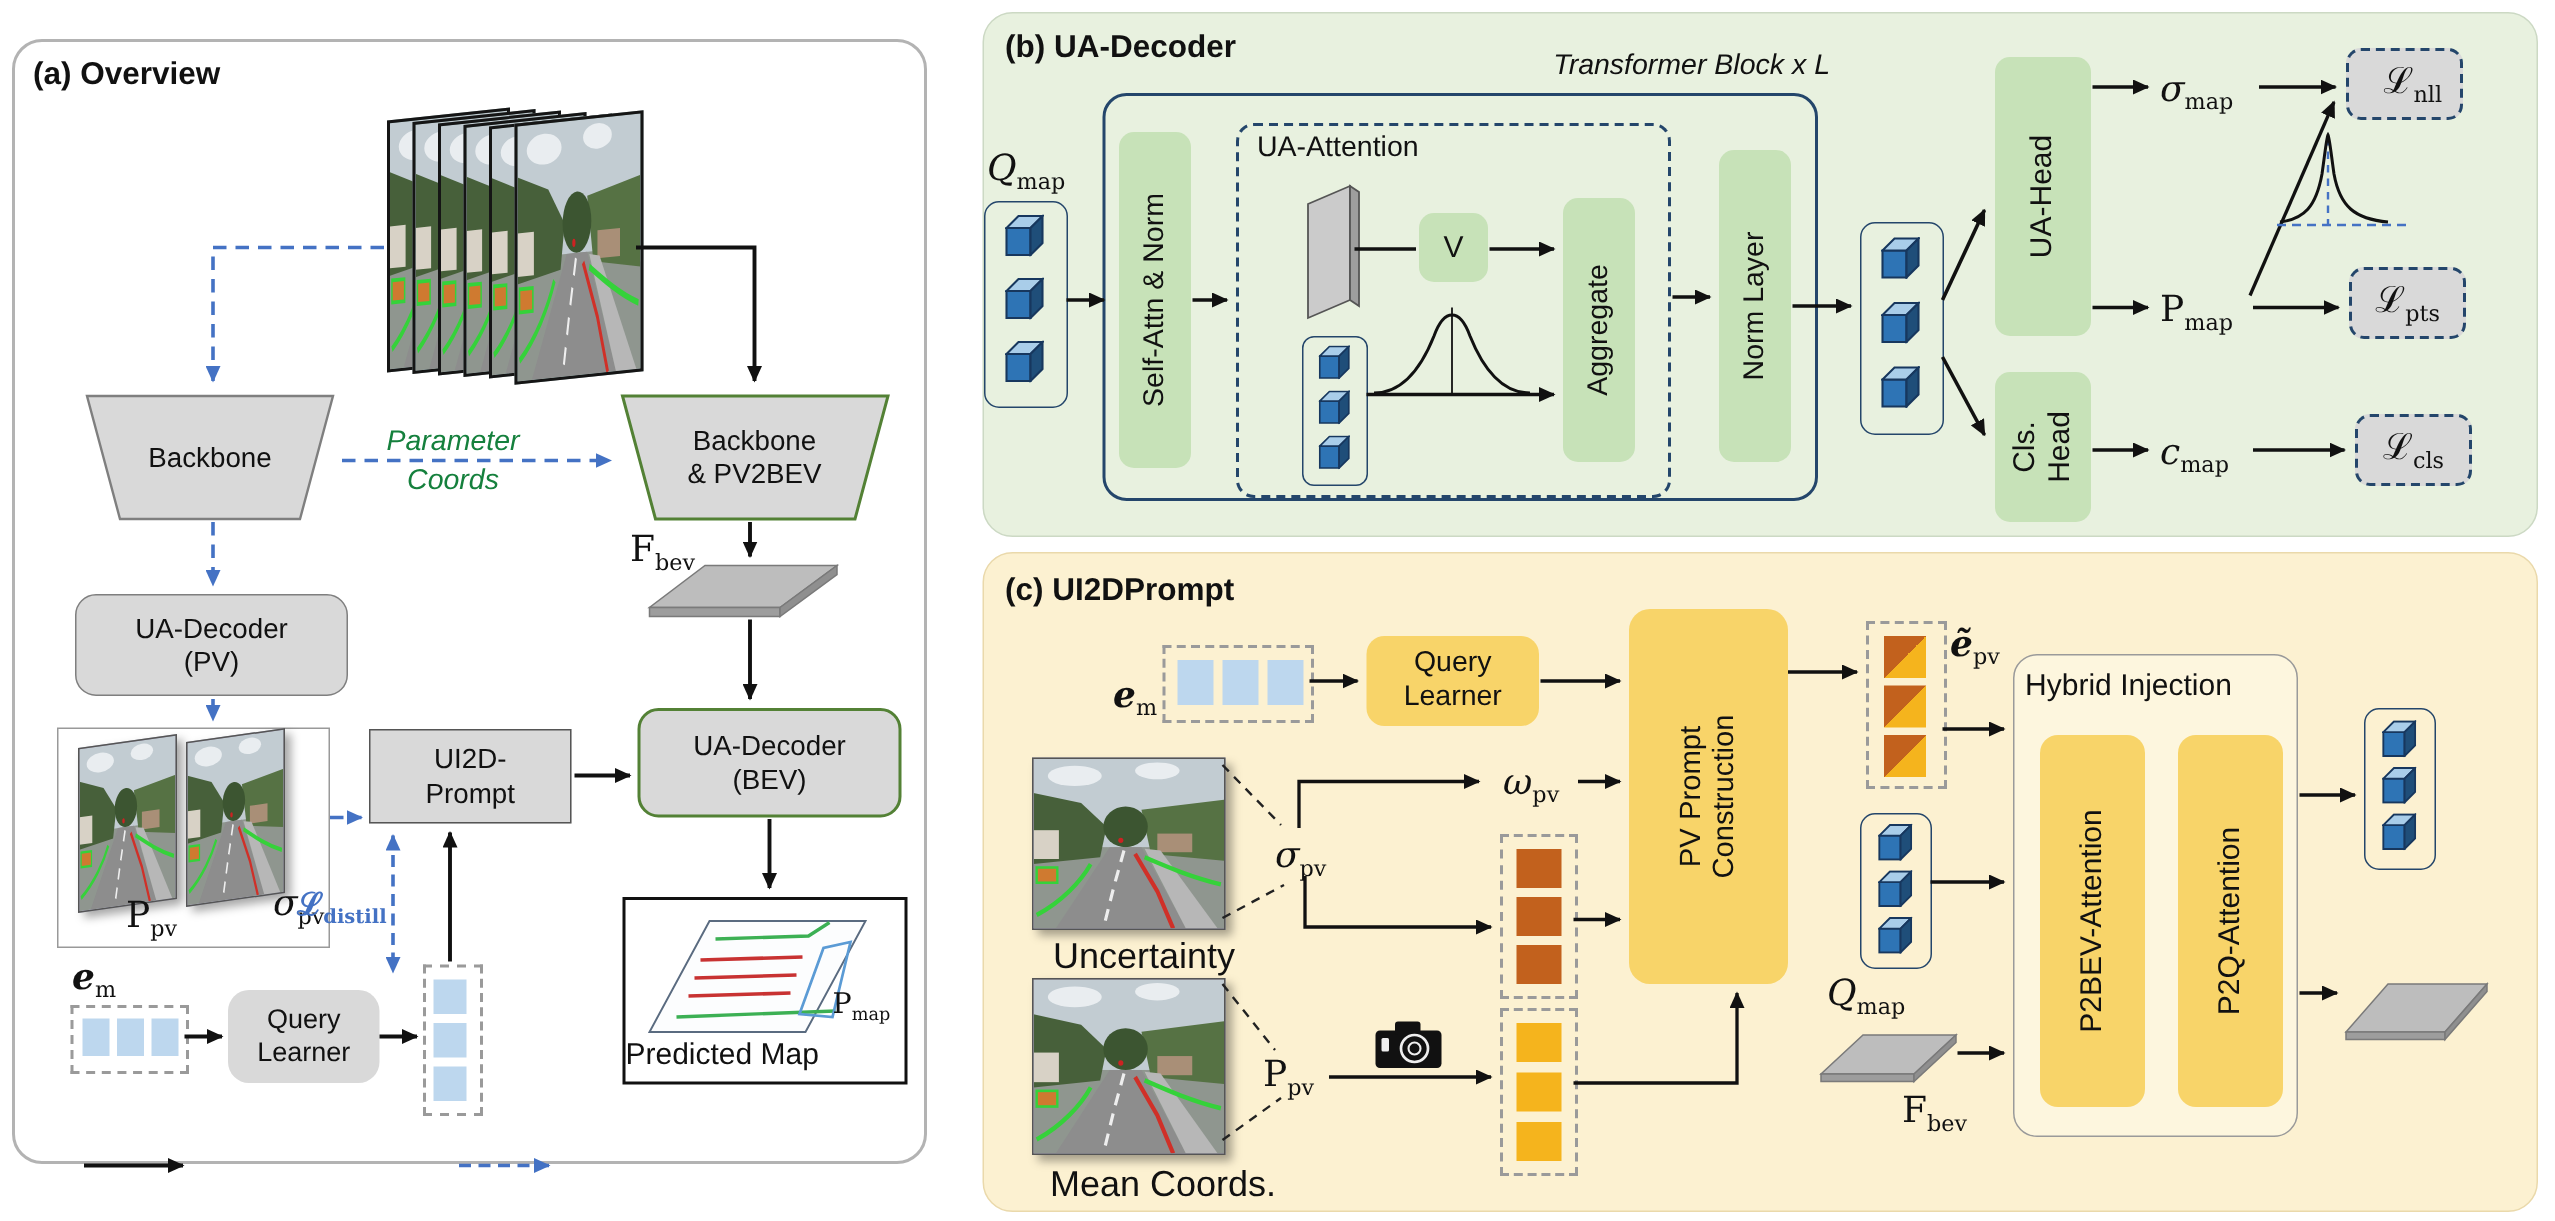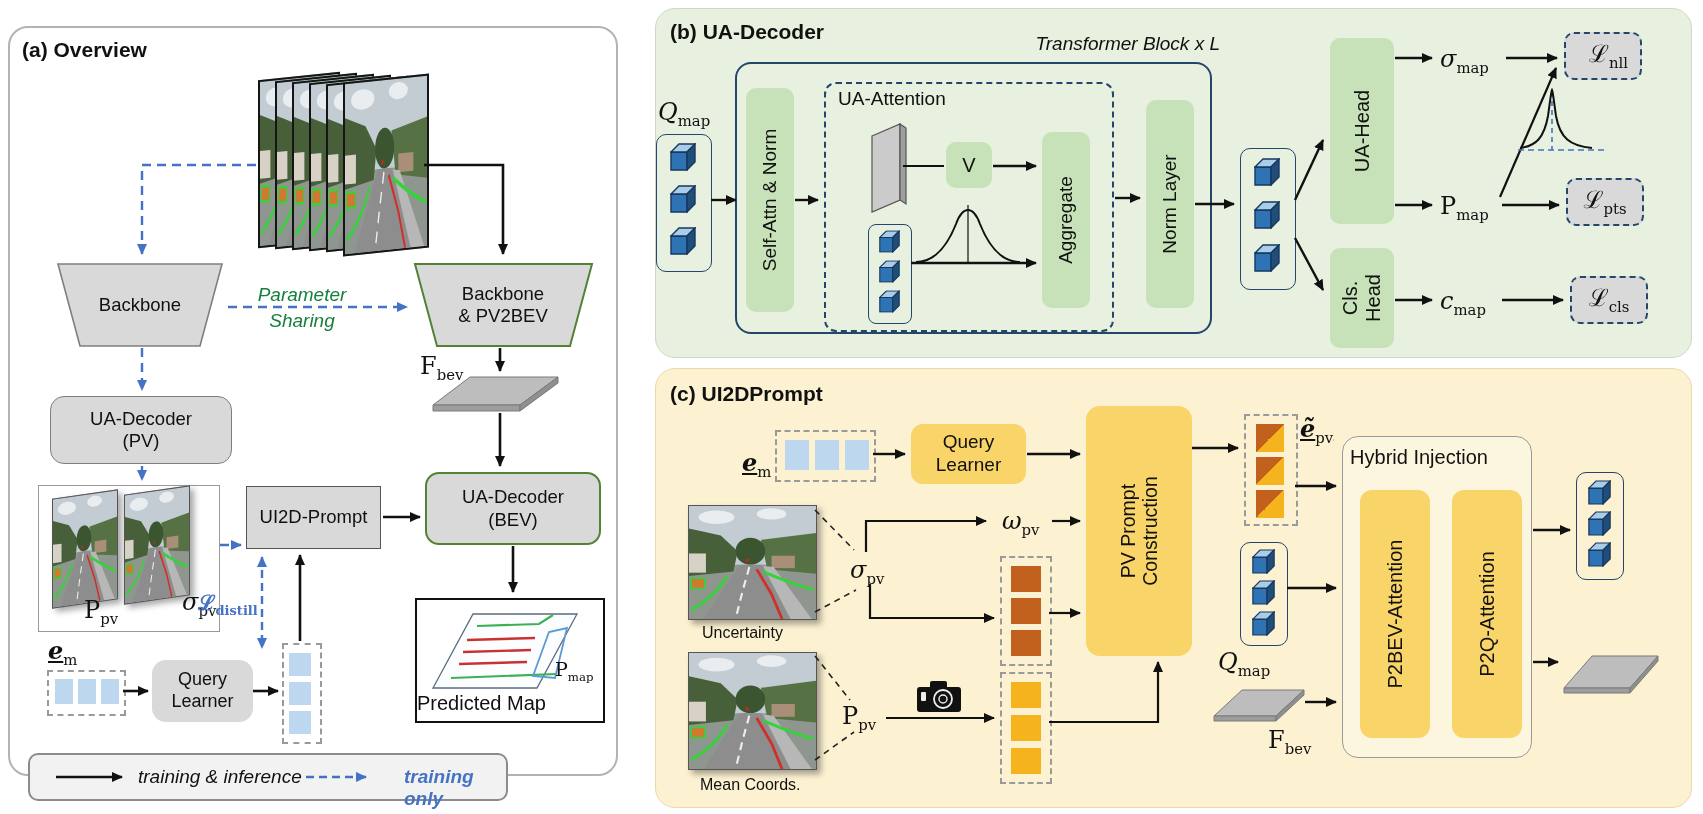--- a/index.html
+++ b/index.html
@@ -19,35 +19,35 @@
   .yellowbox{background:#f8d469;border-radius:12px;}.r14{border-radius:14px;}
   .navy-outline{border:1.6px solid #24466b;border-radius:10px;background:transparent;}
   .dashedgray{border:2px dashed #9a9a9a;background:transparent;}
   .lossbox{background:#d9d9d9;border:2px dashed #24466b;border-radius:10px;}
   
   .vlabel{position:absolute;transform:translate(-50%,-50%) rotate(-90deg);white-space:nowrap;text-align:center;font-size:19px;line-height:1.15;}
   
   .math{position:absolute;font-family:"DejaVu Serif",serif;font-size:24px;white-space:nowrap;}
   .math sub{font-size:0.62em;font-style:normal;}
   .m-it{font-style:italic;}
-  .m-bi{font-style:italic;font-weight:bold;text-decoration:underline;}
+  .m-bi{font-style:italic;font-weight:bold;}
   .m-blue{color:#4472c4;font-weight:bold;}
   
   .sq{position:absolute;}
   .sq-blue{background:#bdd7ee;}
   .sq-orange{background:#c2611d;}
   .sq-gold{background:#f5b41d;}
   .sq-split{background:linear-gradient(to bottom right,#c2611d 50%,#f5b41d 50%);}
   
   .cube{position:absolute;width:26px;height:28px;}
   
   .street-img{position:absolute;border:1.5px solid #555;box-shadow:4px 4px 6px rgba(0,0,0,.35);overflow:hidden;background:#aab;}
   .street-img svg{display:block;width:100%;height:100%;}
   .frame{position:absolute;border:2px solid #151515;overflow:hidden;background:#9aa;}
-  .caption{position:absolute;font-size:16px;white-space:nowrap;}
+  .caption{position:absolute;font-size:24px;white-space:nowrap;}
   .italic{font-style:italic;}
   #legend{position:absolute;left:28px;top:753px;width:480px;height:48px;background:#f2f2f2;border:2px solid #8c8c8c;border-radius:10px;box-sizing:border-box;}
   .legend-text{position:absolute;font-size:19px;font-style:italic;}
   .legend-blue{color:#4472c4;font-weight:bold;}
   .param-label{position:absolute;color:#15803d;font-style:italic;font-size:19px;text-align:center;line-height:1.35;}
 </style>
 </head>
 <body>
 
 <svg width="0" height="0" style="position:absolute">
@@ -137,21 +137,21 @@
           <use href="#street"></use>
         </svg></div>
   </div>
 
   <div class="bx" style="left:70px;top:290px;width:140px;height:30px;background:transparent;">Backbone</div>
   <div class="bx" style="left:423px;top:282px;width:160px;height:46px;background:transparent;flex-direction:column;">
     <span>Backbone</span>
     <span>&amp; PV2BEV</span>
   </div>
   <div class="param-label" style="left:250px;top:282px;width:104px;">
-    <span>Parameter</span><br><span>Sharing</span>
+    <span>Parameter</span><br><span>Coords</span>
   </div>
 
   <div class="bx gray r14" style="left:50px;top:396px;width:182px;height:68px;border:1.6px solid #7f7f7f;flex-direction:column;">
     <span>UA-Decoder</span>
     <span>(PV)</span>
   </div>
 
   <div class="abs" style="left:38px;top:485px;width:180px;height:145px;background:#fff;border:1.5px solid #999;"></div>
   <div class="street-img" style="left:52px;top:494px;width:64px;height:108px;transform:skewY(-8deg);">
       <svg viewBox="0 0 120 100" preserveAspectRatio="none">
@@ -159,21 +159,21 @@
       </svg>
     </div>
   <div class="street-img" style="left:124px;top:490px;width:64px;height:108px;transform:skewY(-8deg);">
       <svg viewBox="0 0 120 100" preserveAspectRatio="none">
         <use href="#street"></use>
       </svg>
     </div>
   <span class="math" style="left:84px;top:596px;"><span>P</span><sub>pv</sub></span>
   <span class="math m-it" style="left:182px;top:588px;"><span>σ</span><sub>pv</sub></span>
 
-  <div class="bx gray" style="left:246px;top:486px;width:135px;height:63px;border:1.6px solid #555;flex-direction:row;">
+  <div class="bx gray" style="left:246px;top:486px;width:135px;height:63px;border:1.6px solid #555;flex-direction:column;">
     <span>UI2D-</span>
     <span>Prompt</span>
   </div>
 
   <div class="bx gray r14" style="left:425px;top:472px;width:176px;height:73px;border:2px solid #538135;flex-direction:column;">
     <span>UA-Decoder</span>
     <span>(BEV)</span>
   </div>
 
   <span class="math" style="left:420px;top:352px;"><span>F</span><sub>bev</sub></span>
@@ -203,24 +203,20 @@
   <div class="bx gray" style="left:152px;top:660px;width:101px;height:62px;border-radius:14px;flex-direction:column;font-size:18px;">
     <span>Query</span>
     <span>Learner</span>
   </div>
   <div class="abs dashedgray" style="left:282px;top:643px;width:36px;height:97px;">
     <div class="sq sq-blue" style="left:5px;top:8px;width:22px;height:23px;"></div>
     <div class="sq sq-blue" style="left:5px;top:37px;width:22px;height:23px;"></div>
     <div class="sq sq-blue" style="left:5px;top:66px;width:22px;height:23px;"></div>
   </div>
 
-  <div id="legend">
-    <span class="legend-text" style="left:108px;top:11px;">training &amp; inference</span>
-    <span class="legend-text legend-blue" style="left:374px;top:11px;">training only</span>
-  </div>
 
   <div class="panel-title" style="left:670px;top:20px;">(b) UA-Decoder</div>
   <div class="abs italic" style="left:1000px;top:33px;width:220px;text-align:right;font-size:19px;">Transformer Block x L</div>
 
   <div class="abs" style="left:735px;top:62px;width:477px;height:272px;border:2px solid #24466b;border-radius:16px;box-sizing:border-box;"></div>
 
   <span class="math m-it" style="left:658px;top:98px;"><span>Q</span><sub style="font-style:normal">map</sub></span>
   <div class="abs navy-outline" style="left:656px;top:134px;width:54px;height:136px;">
     <svg class="cube" style="left:13px;top:8px;" viewBox="0 0 26 28">
         <use href="#cube3d"></use>

